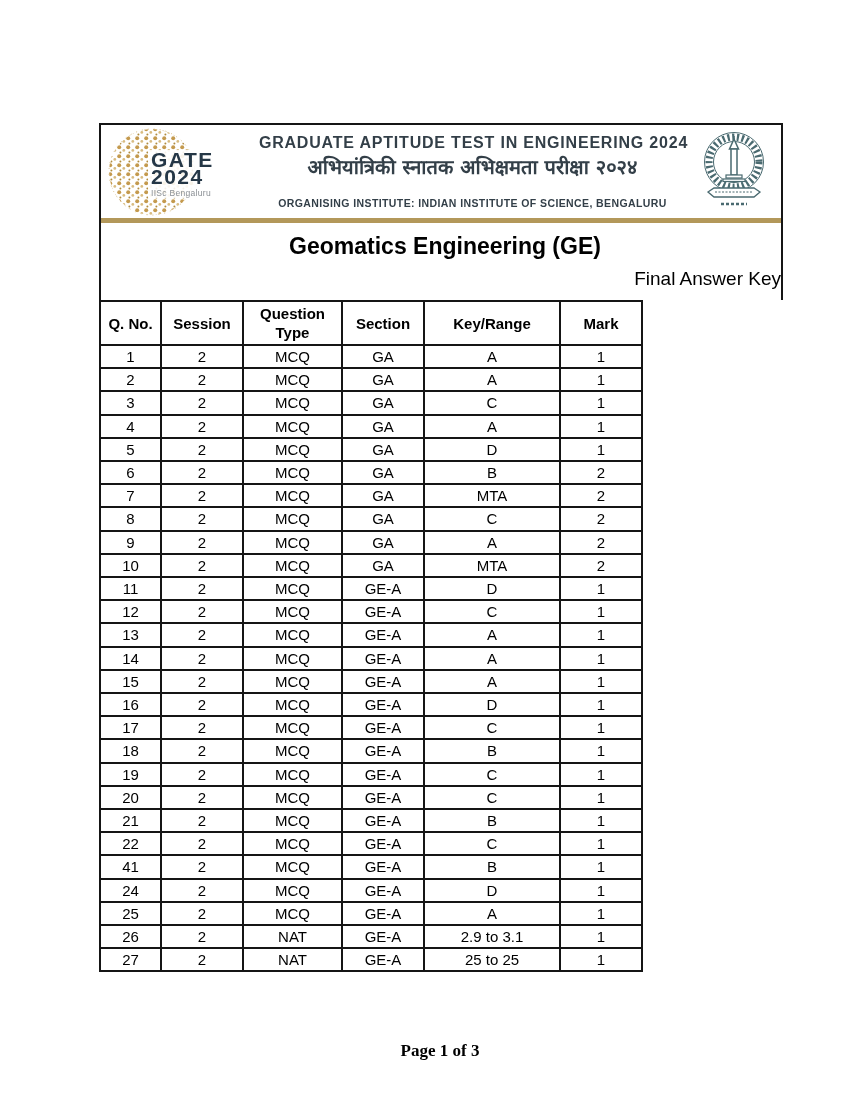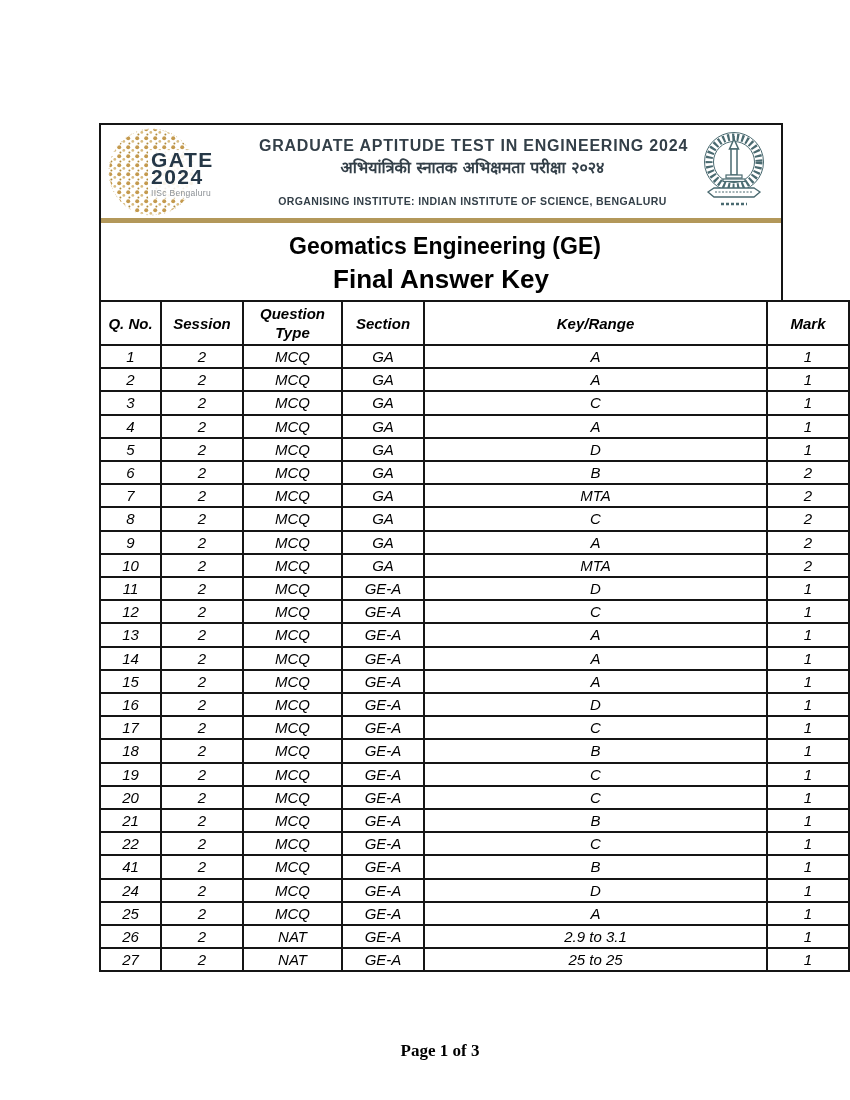--- a/index.html
+++ b/index.html
@@ -27,37 +27,37 @@
   .globe-svg { position: absolute; left: 0; top: 1px; }
   .gate-text-block { position: absolute; left: 40px; top: 24px; background: rgba(255,255,255,0.88); padding: 1px 3px 0 3px; }
   .gate-word {
     font-weight: 900; font-size: 21px; line-height: 17px;
     letter-spacing: 1.5px; color: var(--logo-navy, #253746);
   }
   .gate-sub { font-size: 8.5px; color: #8a8f94; margin-top: 3px; letter-spacing: 0.3px; }
 
   .banner-center { flex: 1 1 auto; text-align: center; color: var(--header-text, #333f48); padding-bottom: 2px; }
   .org-line1 { font-weight: 700; font-size: 16px; letter-spacing: 0.8px; margin: 2px 0 1px 2px; }
-  .org-line2 { font-family: "DejaVu Sans", sans-serif; font-weight: 700; font-size: 16px; margin: 1px 0 2px 0; }
+  .org-line2 { font-family: "DejaVu Sans", sans-serif; font-weight: 700; font-size: 20px; margin: 1px 0 2px 0; }
   .org-line3 { font-weight: 700; font-size: 10.5px; letter-spacing: 0.4px; margin-top: 17px; }
 
   .iisc-logo { flex: 0 0 auto; width: 78px; height: 86px; margin-right: 8px; display:flex; align-items:center; justify-content:center; }
 
   
   .title-area {
     box-sizing: border-box;
     border-left: 2px solid #151515; border-right: 2px solid #151515;
     height: 77px; text-align: center; padding-top: 7px;
   }
   .doc-title   { font-weight: 700; font-size: 23px; line-height: 32px; color: #000; margin-left: 8px; }
-  .doc-subtitle{ font-weight: 700; font-size: 26px; line-height: 34px; color: #000; }
+  .doc-subtitle{ font-weight: 400; font-size: 19px; line-height: 34px; color: #000; text-align: right; }
 
   
   table.answer-key {
-    width: 751px; border-collapse: collapse; table-layout: fixed; font-style: italic;
+    width: 544px; border-collapse: collapse; table-layout: fixed;
   }
   table.answer-key th, table.answer-key td {
     border: 2px solid #151515; text-align: center; padding: 0;
   }
   table.answer-key th {
     font-weight: 700; font-size: 15px; height: 42px; line-height: 19px; background: #fff;
   }
   table.answer-key td {
     font-size: 15px; height: 21.2px; line-height: 21.2px; font-weight: 400;
   }

